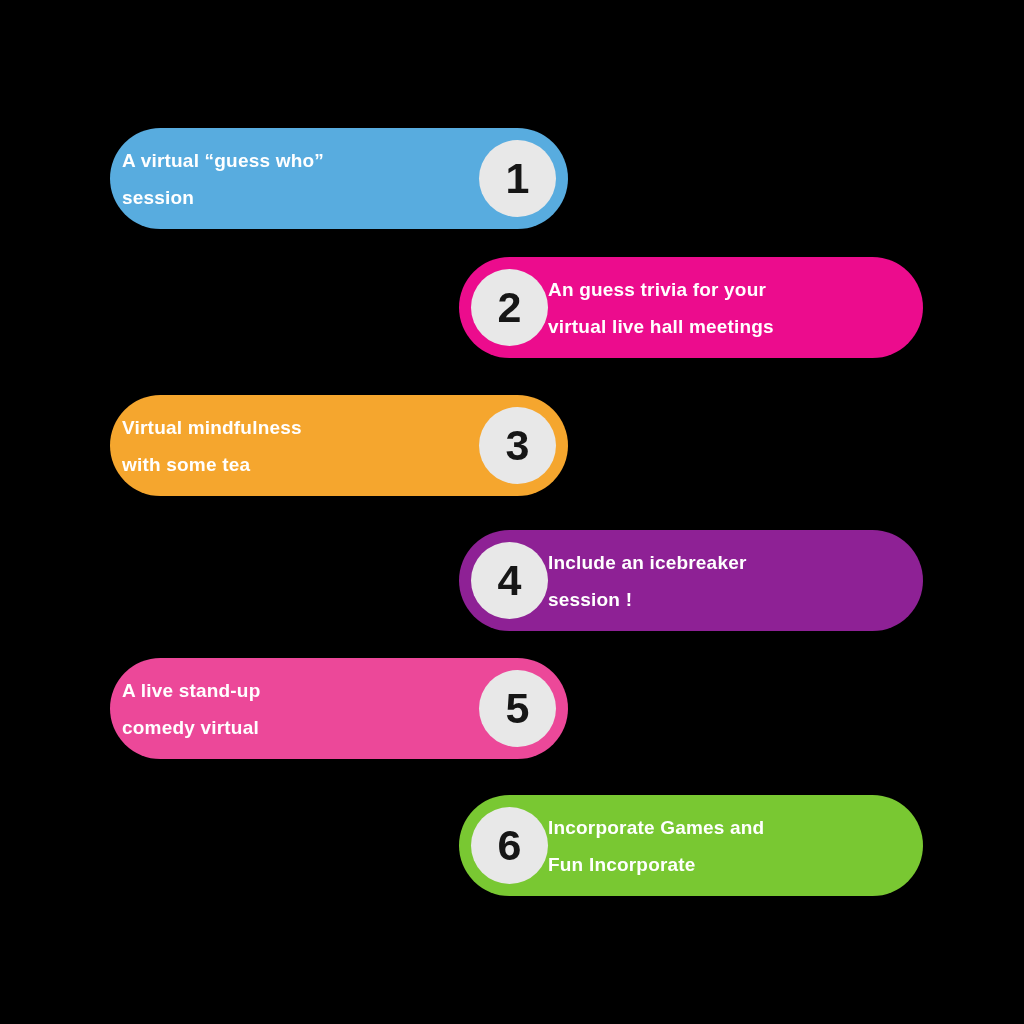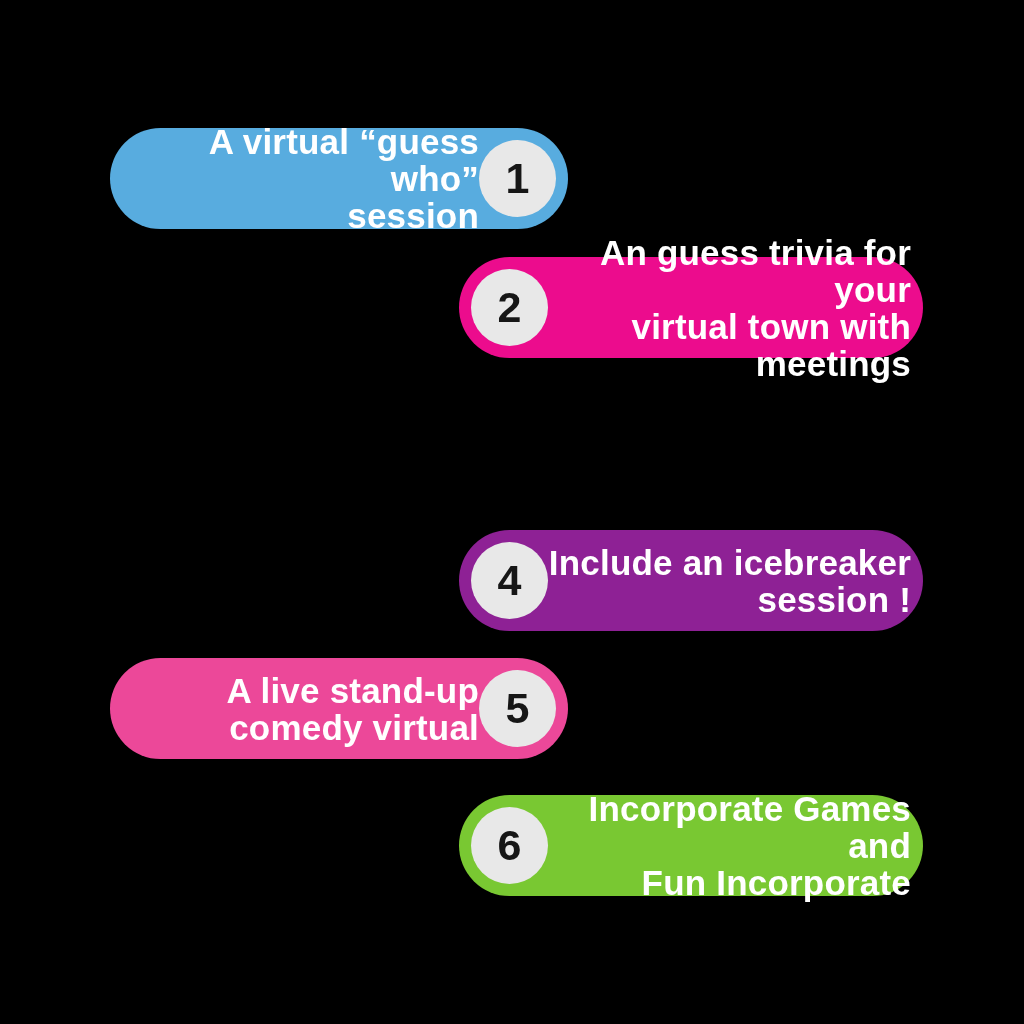--- a/index.html
+++ b/index.html
@@ -43,49 +43,56 @@
     justify-content: center;
     font-weight: 700;
     font-size: 43px;
     line-height: 1;
   }
   .label {
     flex: 1 1 auto;
     display: flex;
     flex-direction: column;
     justify-content: center;
-    text-align: right;
+    text-align: left;
     color: #ffffff;
     font-weight: 700;
-    font-size: 35px;
+    font-size: 19px;
     line-height: 37px;
     letter-spacing: 0.2px;
   }
 </style>
 </head>
 <body style="background: rgb(0, 0, 0);">
 
 <div class="canvas">
 
   <div class="pill pill-1 left-side" style="background-color: rgb(88, 172, 223);">
     <div class="label">
       <span>A virtual “guess who”</span>
       <span>session</span>
     </div>
     <div class="badge" style="background-color: rgb(232, 232, 232); color: rgb(22, 22, 22);">1</div>
   </div>
 
   <div class="pill pill-2 right-side" style="background-color: rgb(236, 12, 141);">
     <div class="label">
       <span>An guess trivia for your</span>
-      <span>virtual town with meetings</span>
+      <span>virtual live hall meetings</span>
     </div>
     <div class="badge" style="background-color: rgb(232, 232, 232); color: rgb(22, 22, 22);">2</div>
   </div>
 
+  <div class="pill pill-3 left-side" style="background-color: rgb(245, 166, 46);">
+    <div class="label">
+      <span>Virtual mindfulness</span>
+      <span>with some tea</span>
+    </div>
+    <div class="badge" style="background-color: rgb(232, 232, 232); color: rgb(22, 22, 22);">3</div>
+  </div>
 
   <div class="pill pill-4 right-side" style="background-color: rgb(142, 33, 149);">
     <div class="label">
       <span>Include an icebreaker</span>
       <span>session !</span>
     </div>
     <div class="badge" style="background-color: rgb(232, 232, 232); color: rgb(22, 22, 22);">4</div>
   </div>
 
   <div class="pill pill-5 left-side" style="background-color: #ec4899;">

